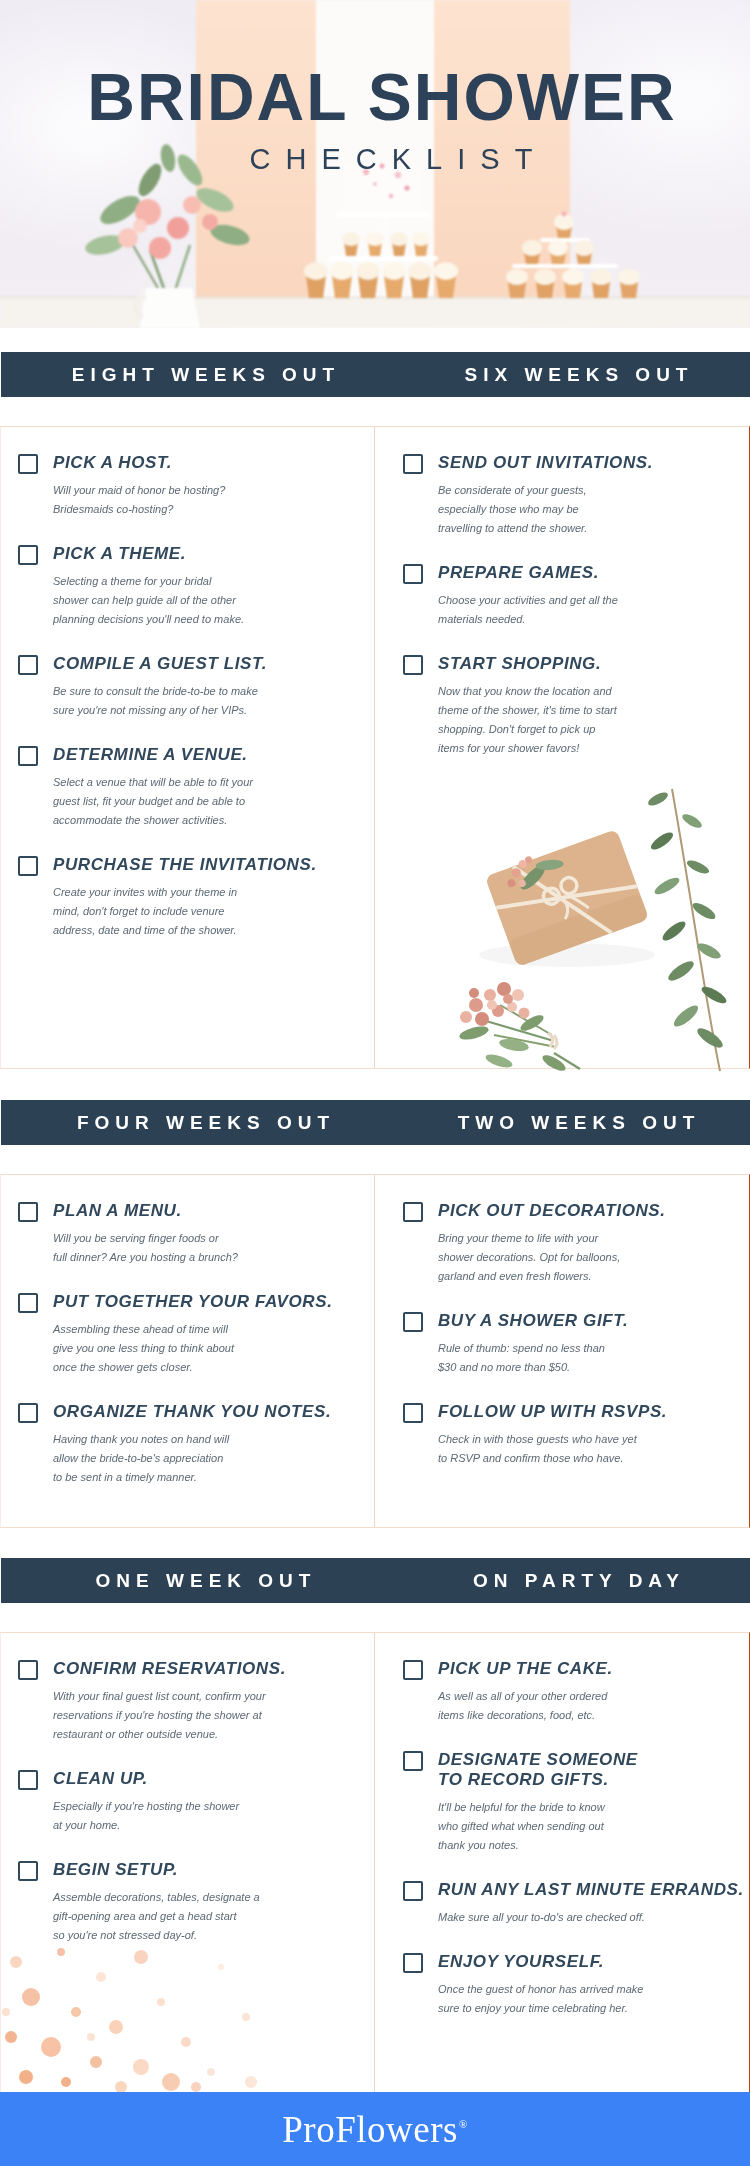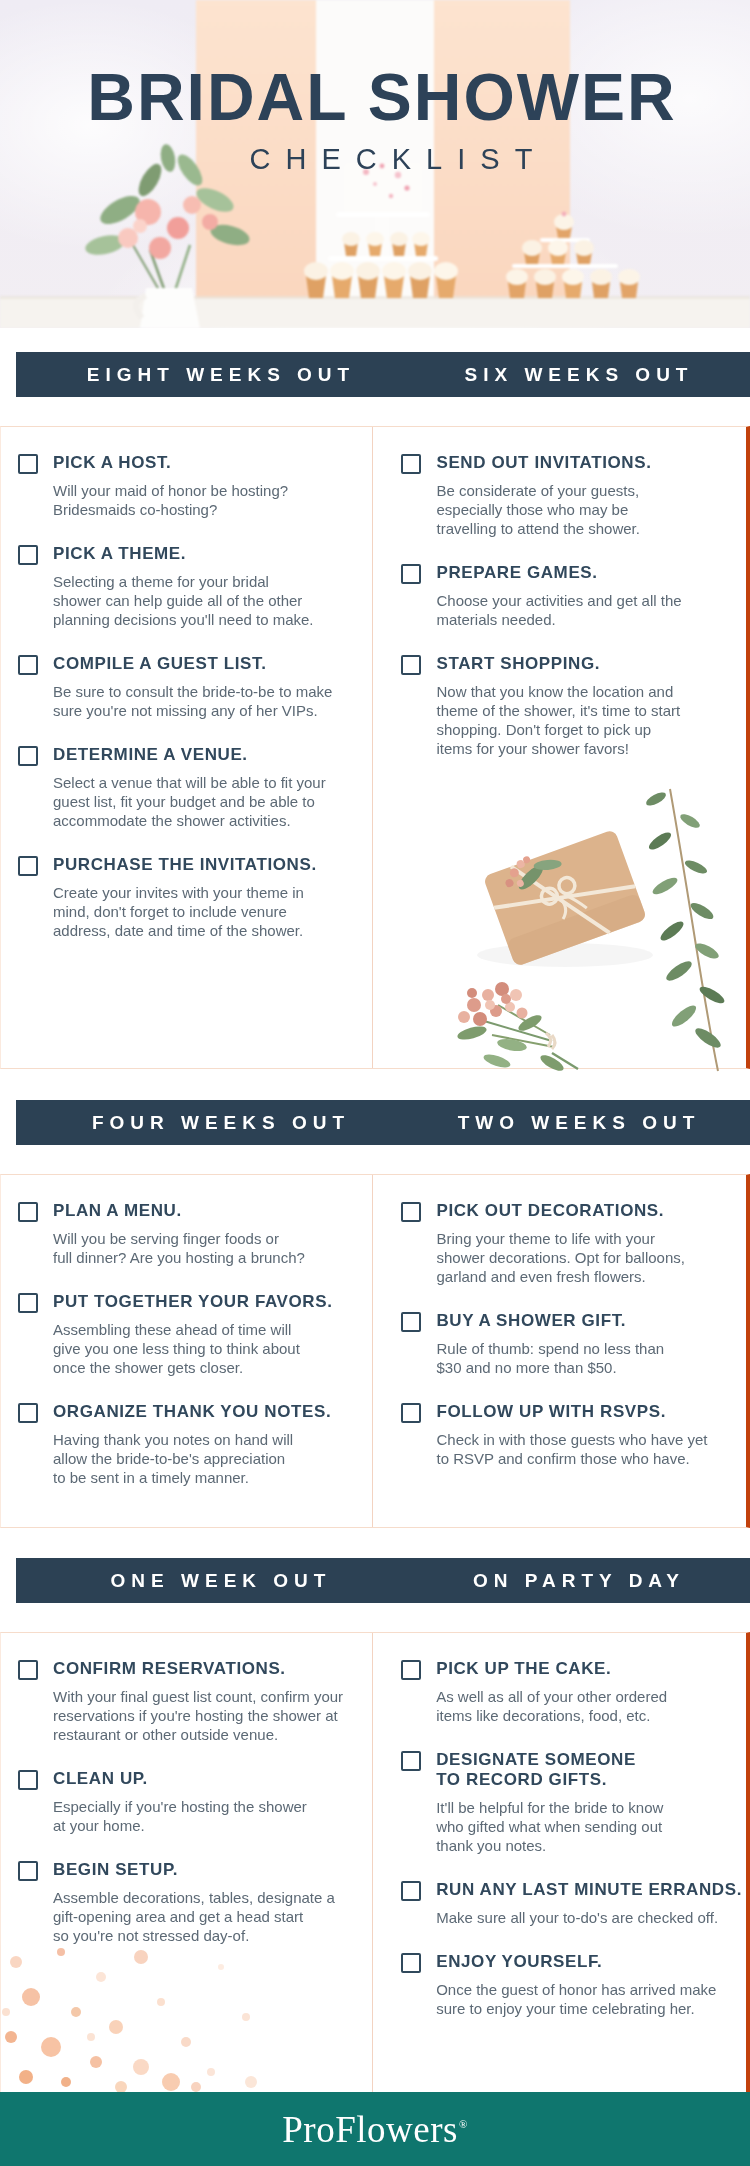--- a/index.html
+++ b/index.html
@@ -16,49 +16,49 @@
           linear-gradient(#efecf4,#f2eef3);}
   .hero-scene{position:absolute;left:0;top:0;filter:blur(.8px);}
   .hero-title{position:absolute;top:64px;left:7px;width:100%;margin:0;text-align:center;
         font-size:66px;line-height:1;font-weight:700;letter-spacing:2px;color:#2d4258;}
   .hero-sub{position:absolute;top:143px;left:16px;width:100%;text-align:center;
         font-size:29px;font-weight:400;letter-spacing:15px;text-indent:15px;color:#2d4258;}
 
   
   .bar{position:absolute;height:45px;background:#2c4154;color:#fff;display:flex;align-items:center;
        justify-content:center;font-size:19px;font-weight:700;letter-spacing:6px;text-indent:6px;}
-  .bar-left{left:16px;width:404px;align-items:center;}
+  .bar-left{left:1px;width:404px;align-items:center;}
   .bar-right{left:402px;width:348px;}
   .bar-s1{top:352px;}
   .bar-s2{top:1100px;}
   .bar-s3{top:1558px;}
 
   
   .box{position:absolute;left:0;width:750px;display:flex;box-sizing:border-box;
-       border-top:1px solid #f6dccb;border-left:1px solid #fbeadf;border-right:4px solid #c2410c;background:#fff;}
+       border-top:1px solid #f6dccb;border-left:1px solid #fbeadf;border-right:1px solid #c2410c;background:#fff;font-style:italic;}
   .box-closed{border-bottom:1px solid #f6dccb;}
   .box1{top:426px;height:643px;}
   .box2{top:1174px;height:354px;}
   .box3{top:1632px;height:460px;}
   .col{box-sizing:border-box;position:relative;}
   .col-left{width:375px;border-right:1px solid #f3d3c1;padding:26px 4px 0 17px;}
   .col-right{width:375px;padding:26px 4px 0 28px;}
 
   .item{display:flex;margin-bottom:25px;}
   .cb{flex:0 0 auto;width:16px;height:16px;border:2.5px solid #30495c;border-radius:2px;
       margin-top:1px;background:#fff;cursor:pointer;}
   .itxt{margin-left:15px;min-width:0;}
   .ilabel{font-size:17px;font-weight:700;letter-spacing:.6px;color:#31485c;line-height:20px;white-space:pre;}
-  .idesc{margin-top:8px;font-size:15px;line-height:19px;color:#5c6975;white-space:pre;}
+  .idesc{margin-top:8px;font-size:11px;line-height:19px;color:#5c6975;white-space:pre;}
 
   .gift-photo{display:block;margin:2px auto 0;filter:blur(.4px);}
   .confetti{position:absolute;left:0;bottom:0;pointer-events:none;}
 
   
-  .footer{position:absolute;left:0;top:2092px;width:750px;height:74px;background:#0f766e;
+  .footer{position:absolute;left:0;top:2092px;width:750px;height:74px;background:#3b82f6;
           display:flex;align-items:center;justify-content:center;}
   .brand{font-family:"Liberation Serif",serif;font-size:37px;color:#fff;letter-spacing:.5px;}
   .brand sup{font-size:11px;margin-left:1px;}
 </style>
 </head>
 <body>
 
 <div class="page">
 
   <header class="hero">

